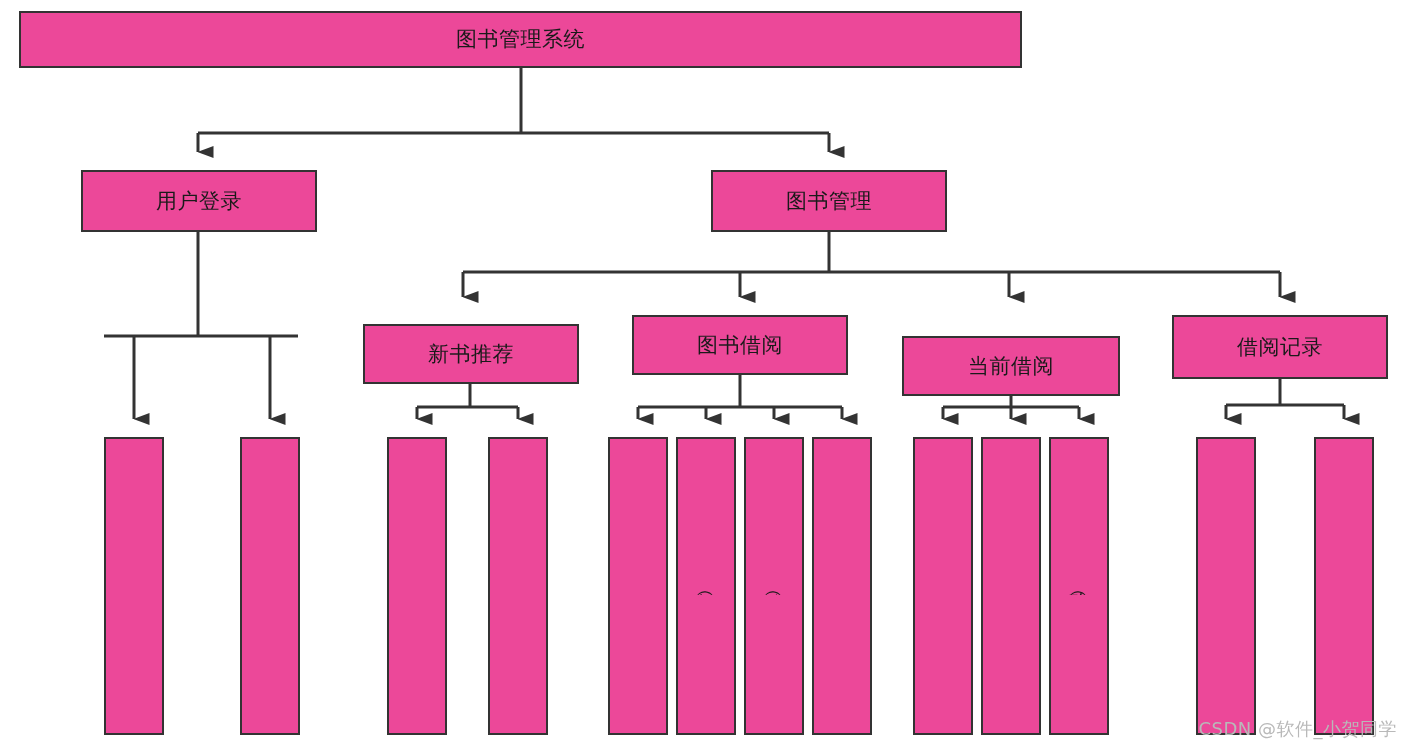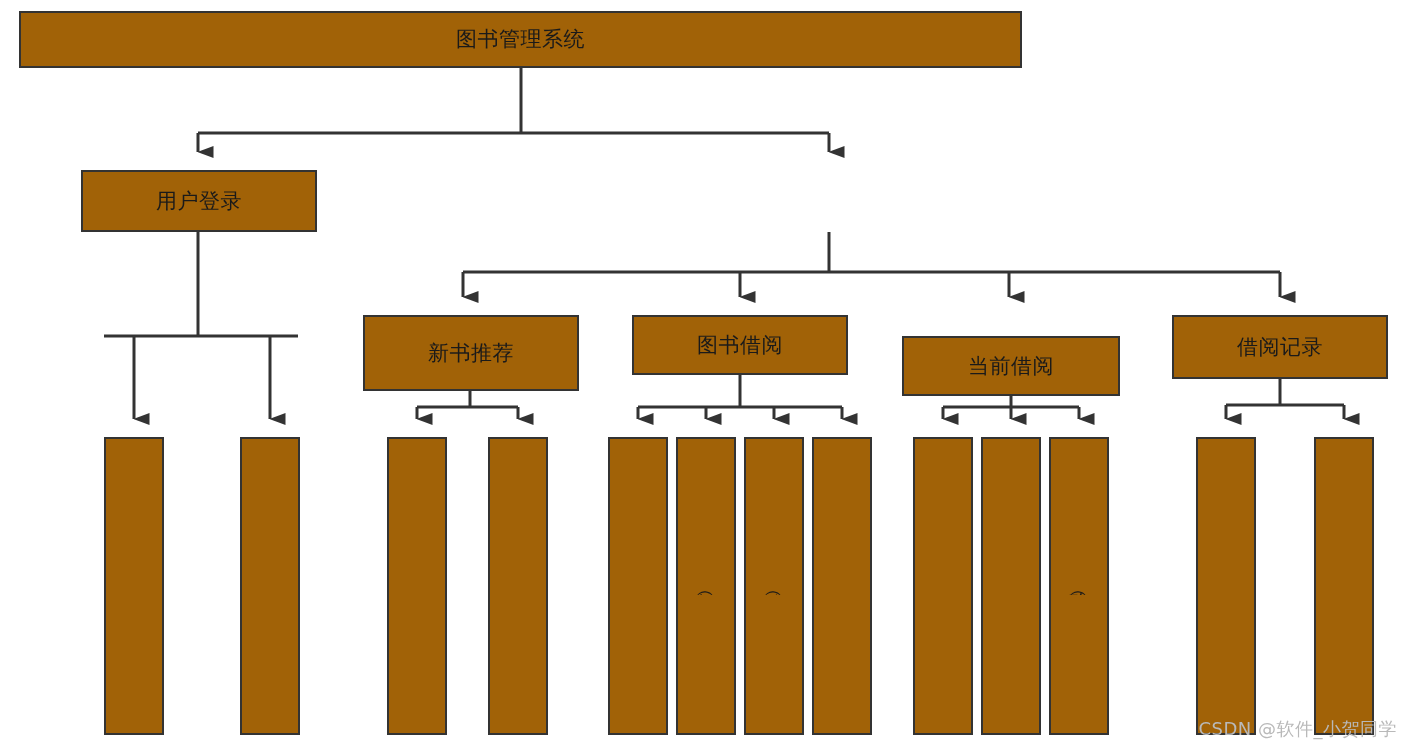--- a/index.html
+++ b/index.html
@@ -22,21 +22,21 @@
     position: absolute;
     left: 0;
     top: 0;
     width: 1405px;
     height: 747px;
     pointer-events: none;
   }
   .node {
     position: absolute;
     box-sizing: border-box;
-    background: #a16207;
+    background: #ec4899;
     border: 2px solid #333333;
     display: flex;
     align-items: center;
     justify-content: center;
     color: #1a1a1a;
   }
   .node-label {
     display: block;
     text-align: center;
     line-height: 1.18;
@@ -132,22 +132,25 @@
     </g>
   </svg>
 
   <div class="node horiz" style="left:19px; top:11px; width:1003px; height:57px;">
     <span class="node-label">图书管理系统</span>
   </div>
 
   <div class="node horiz" style="left:81px; top:170px; width:236px; height:62px;">
     <span class="node-label">用户登录</span>
   </div>
-
-  <div class="node horiz" style="left:363px; top:315px; width:216px; height:76px;">
+  <div class="node horiz" style="left:711px; top:170px; width:236px; height:62px;">
+    <span class="node-label">图书管理</span>
+  </div>
+
+  <div class="node horiz" style="left:363px; top:324px; width:216px; height:60px;">
     <span class="node-label">新书推荐</span>
   </div>
   <div class="node horiz" style="left:632px; top:315px; width:216px; height:60px;">
     <span class="node-label">图书借阅</span>
   </div>
   <div class="node horiz" style="left:902px; top:315px; width:218px; height:60px;margin-top:21px;">
     <span class="node-label">当前借阅</span>
   </div>
   <div class="node horiz" style="left:1172px; top:315px; width:216px; height:64px;">
     <span class="node-label">借阅记录</span>

